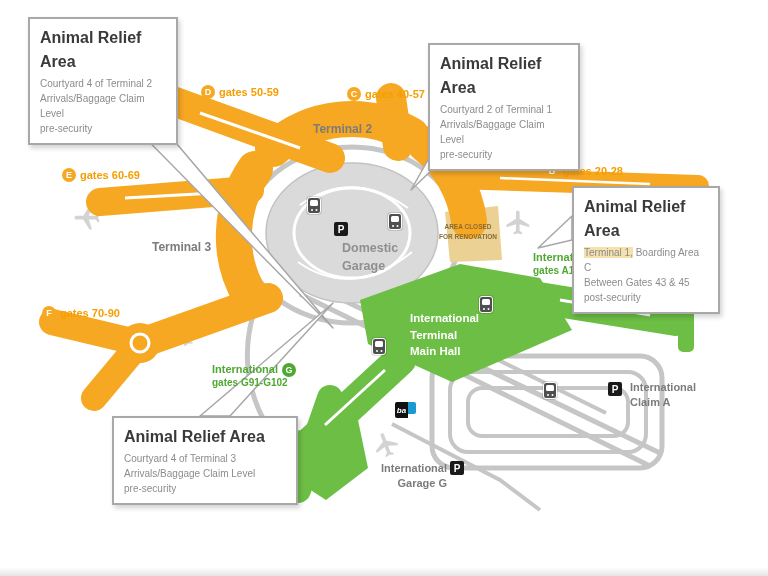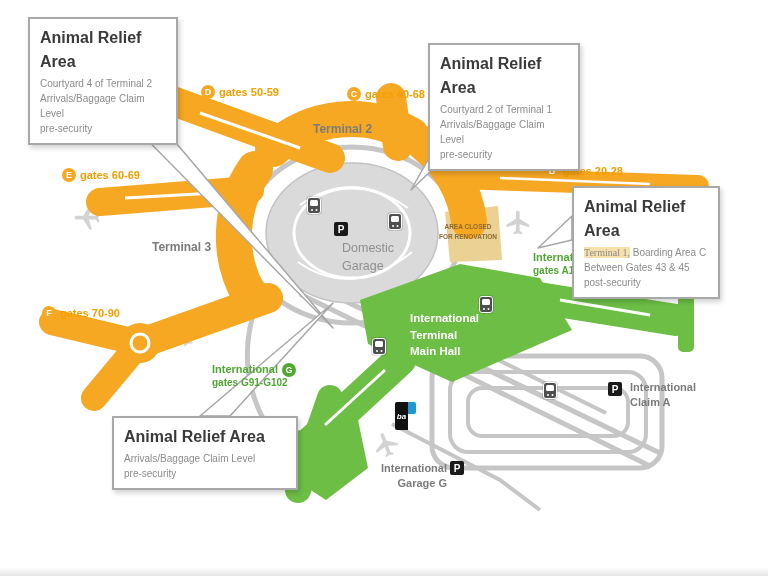--- a/index.html
+++ b/index.html
@@ -5,50 +5,50 @@
   html,body{margin:0;padding:0;background:#fff;}
   #stage{position:relative;width:768px;height:576px;background:#ffffff;overflow:hidden;
          font-family:"Liberation Sans",sans-serif;}
   #map-svg{position:absolute;left:0;top:0;}
 
   
   .callout{position:absolute;box-sizing:border-box;background:#ffffff;border:2px solid #a8a8a8;
            box-shadow:2px 3px 5px rgba(0,0,0,0.18);padding:7px 10px;font-size:10px;color:#8c8c8c;
            line-height:1.5;z-index:30;}
   .callout .title{font-size:16px;font-weight:bold;color:#3a3a3a;margin-bottom:2px;}
-  .hl{background:#f6e0ac;font-family:Liberation Serif, serif;}
+  .hl{background:#f6e0ac;}
 
   
   .gate-badge{position:absolute;display:flex;align-items:center;gap:4px;font-weight:bold;
               font-size:11px;color:#f59e00;z-index:20;white-space:nowrap;}
   .badge-circle{width:14px;height:14px;border-radius:50%;background:#f7a823;color:#fff;
                 font-size:9px;font-weight:bold;display:flex;align-items:center;justify-content:center;flex:0 0 auto;}
   .intl-badge{position:absolute;color:#4fa832;font-weight:bold;font-size:11px;line-height:1.2;z-index:20;white-space:nowrap;}
   .intl-badge .row{display:flex;align-items:center;gap:4px;}
   .badge-circle.green{background:#4fa832;}
   .intl-badge .gates-line{font-size:10px;}
 
   .terminal-label{position:absolute;font-weight:bold;font-size:12px;color:#7b7b7b;z-index:20;white-space:nowrap;}
-  .domestic-label{position:absolute;font-weight:normal;font-size:12.5px;color:#8f8f8f;line-height:1.4;z-index:20;}
+  .domestic-label{position:absolute;font-weight:bold;font-size:12.5px;color:#8f8f8f;line-height:1.4;z-index:20;}
   .main-hall-label{position:absolute;color:#fff;font-weight:bold;font-size:11.5px;line-height:1.45;z-index:20;}
   .closed-label{position:absolute;font-size:6.5px;font-weight:bold;color:#8a6a33;text-align:center;
                 line-height:1.6;z-index:20;width:64px;}
   .garage-label{position:absolute;font-weight:bold;font-size:11px;color:#7b7b7b;line-height:1.35;z-index:20;white-space:nowrap;}
 
   .p-icon{position:absolute;width:14px;height:14px;background:#1a1a1a;color:#fff;font-weight:bold;
           font-size:10px;display:flex;align-items:center;justify-content:center;border-radius:2px;z-index:21;}
 
   .airtrain{position:absolute;width:12px;height:15px;background:#4f4f4f;border:1px solid #fff;
             border-radius:3px;z-index:19;box-shadow:0 0 0 1px rgba(0,0,0,0.12);}
   .airtrain::before{content:"";position:absolute;left:2px;right:2px;top:2px;height:6px;background:#fff;border-radius:1.5px;}
   .airtrain::after{content:"";position:absolute;left:2.5px;top:10.5px;width:2px;height:2px;border-radius:50%;
                    background:#fff;box-shadow:4.5px 0 0 #fff;}
 
   .bart{position:absolute;display:flex;z-index:21;}
-  .bart .b1{width:13px;height:28px;background:#111;color:#fff;font-size:8px;font-weight:bold;font-style:italic;
+  .bart .b1{width:13px;height:16px;background:#111;color:#fff;font-size:8px;font-weight:bold;font-style:italic;
             display:flex;align-items:center;justify-content:center;border-radius:2px 0 0 2px;}
   .bart .b2{width:8px;height:12px;background:#1b9ad2;border-radius:0 2px 2px 0;}
 
   .page-edge{position:absolute;left:0;right:0;bottom:0;height:9px;
              background:linear-gradient(to bottom,rgba(0,0,0,0),rgba(0,0,0,0.10));z-index:40;}
 </style>
 </head>
 <body>
 
 <div id="stage">
@@ -123,21 +123,21 @@
       <polygon points="200,416 230,416 333,303"></polygon>
     </g>
   </svg>
 
   <div class="gate-badge" style="left:201px;top:85px;">
     <span class="badge-circle">D</span>
     <span>gates 50-59</span>
   </div>
   <div class="gate-badge" style="left:347px;top:87px;">
     <span class="badge-circle">C</span>
-    <span>gates 40-68</span>
+    <span>gates 40-57</span>
   </div>
   <div class="gate-badge" style="left:545px;top:164px;">
     <span class="badge-circle">B</span>
     <span>gates 20-28</span>
   </div>
   <div class="gate-badge" style="left:62px;top:168px;">
     <span class="badge-circle">E</span>
     <span>gates 60-69</span>
   </div>
   <div class="gate-badge" style="left:42px;top:306px;">
@@ -219,18 +219,19 @@
 
   <div class="callout" style="left:572px;top:186px;width:148px;">
     <div class="title">Animal Relief Area</div>
     <div><span class="hl">Terminal 1,</span><span> Boarding Area C</span></div>
     <div>Between Gates 43 &amp; 45</div>
     <div>post-security</div>
   </div>
 
   <div class="callout" style="left:112px;top:416px;width:186px;">
     <div class="title">Animal Relief Area</div>
+    <div>Courtyard 4 of Terminal 3</div>
     <div>Arrivals/Baggage Claim Level</div>
     <div>pre-security</div>
   </div>
 
   <div class="page-edge"></div>
 </div>
 
 </body></html>

